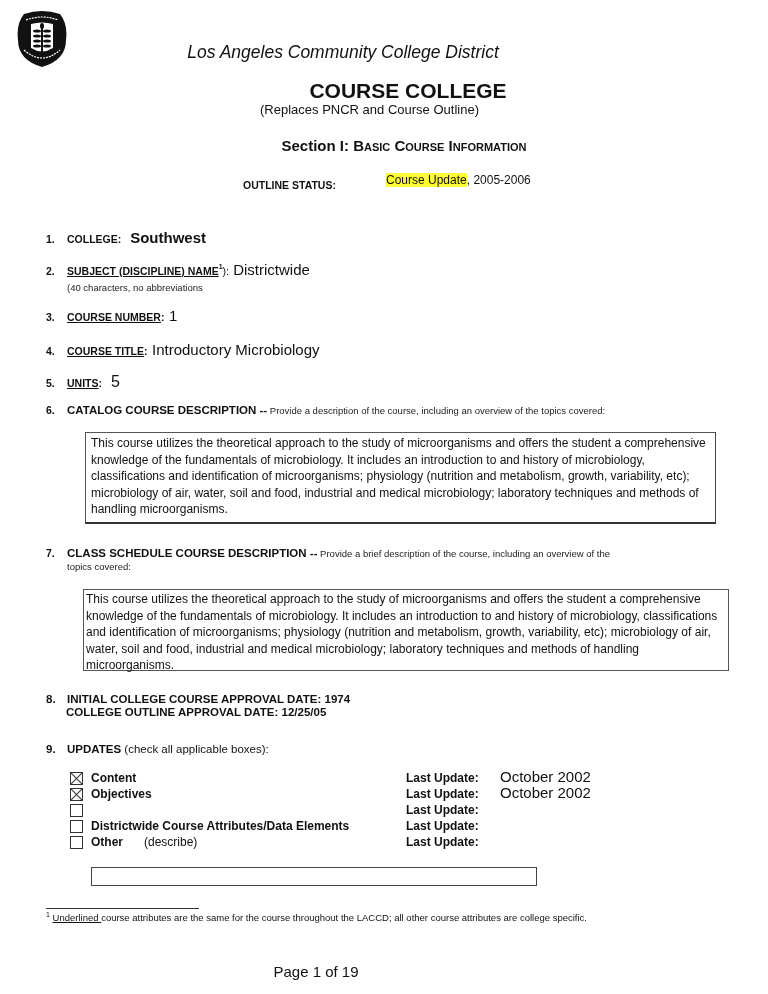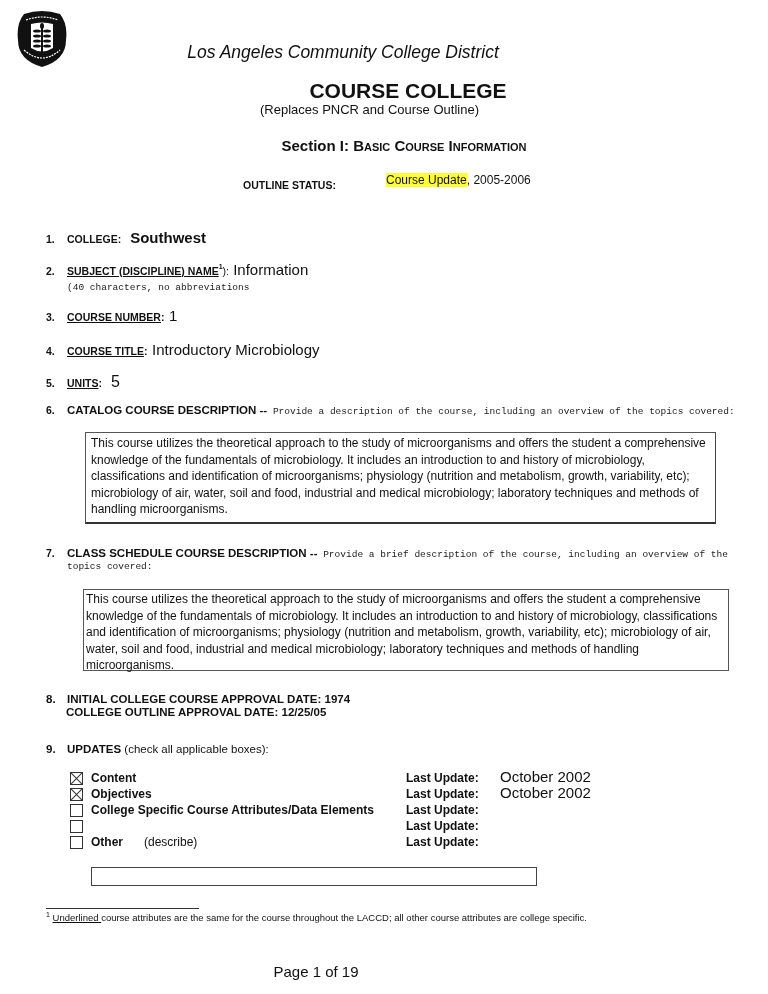--- a/index.html
+++ b/index.html
@@ -23,21 +23,21 @@
 
     .status-label { left: 243px; top: 179px; font-weight: bold; font-size: 10.5px; }
     .status-value { left: 386px; top: 173px; font-size: 12px; }
     .hl { background: #ffff33; }
 
     
     .num { font-weight: bold; font-size: 10.5px; }
     .lbl { font-weight: bold; font-size: 10.5px; }
     .u { text-decoration: underline; }
     .val { font-size: 15px; }
-    .hint { font-size: 9.5px; color: #222; font-family: Liberation Mono, monospace; }
+    .hint { font-size: 9.5px; color: #222; }
 
     .item { left: 46px; }
     .item .n { display: inline-block; width: 21px; }
 
     .box { border: 1px solid #555; font-size: 12px; line-height: 16.5px; padding: 2px 5px; }
     .box1 { left: 85px; top: 432px; width: 631px; height: 92px; border-bottom: 2px solid #333; border-right: 1.5px solid #444; }
     .box2 { left: 83px; top: 589px; width: 646px; height: 82px; padding: 1px 2px; }
 
     
     .upd-row { left: 70px; height: 16px; font-size: 12px; font-weight: bold; display: flex; align-items: center; }
@@ -91,21 +91,21 @@
 <div class="abs status-value">
   <span class="hl">Course Update</span><span>, 2005-2006</span>
 </div>
 
 <div class="abs item" style="top:229px;">
   <span class="num n">1.</span><span class="lbl">COLLEGE:</span>&nbsp;
   <span class="val" style="font-weight:bold;">Southwest</span>
 </div>
 
 <div class="abs item" style="top:261px;">
-  <span class="num n">2.</span><span class="lbl u">SUBJECT (DISCIPLINE) NAME</span><sup style="font-size:7px;font-weight:bold;">1</sup><span style="font-size:10.5px;">):</span><span class="val"> Information</span>
+  <span class="num n">2.</span><span class="lbl u">SUBJECT (DISCIPLINE) NAME</span><sup style="font-size:7px;font-weight:bold;">1</sup><span style="font-size:10.5px;">):</span><span class="val"> Districtwide</span>
 </div>
 <div class="abs hint" style="left:67px; top:282px;">(40 characters, no abbreviations</div>
 
 <div class="abs item" style="top:307px;">
   <span class="num n">3.</span><span class="lbl u">COURSE NUMBER</span><span class="lbl">:</span>
   <span class="val">1</span>
 </div>
 
 <div class="abs item" style="top:341px;">
   <span class="num n">4.</span><span class="lbl u">COURSE TITLE</span><span class="lbl">:</span>
@@ -140,24 +140,24 @@
 <div class="abs upd-row" style="top:770px;">
   <span class="cb checked"></span>
   <span>Content</span>
 </div>
 <div class="abs upd-row" style="top:786px;">
   <span class="cb checked"></span>
   <span>Objectives</span>
 </div>
 <div class="abs upd-row" style="top:802px;">
   <span class="cb"></span>
-  <span>College Specific Course Attributes/Data Elements</span>
 </div>
 <div class="abs upd-row" style="top:818px;">
   <span class="cb"></span>
+  <span>Districtwide Course Attributes/Data Elements</span>
 </div>
 <div class="abs upd-row" style="top:834px;">
   <span class="cb"></span>
   <span>Other</span>
     <span class="normal"> (describe)</span>
 </div>
 
 <div class="abs lu" style="top:770px;">Last Update:</div>
 <div class="abs lu" style="top:786px;">Last Update:</div>
 <div class="abs lu" style="top:802px;">Last Update:</div>

